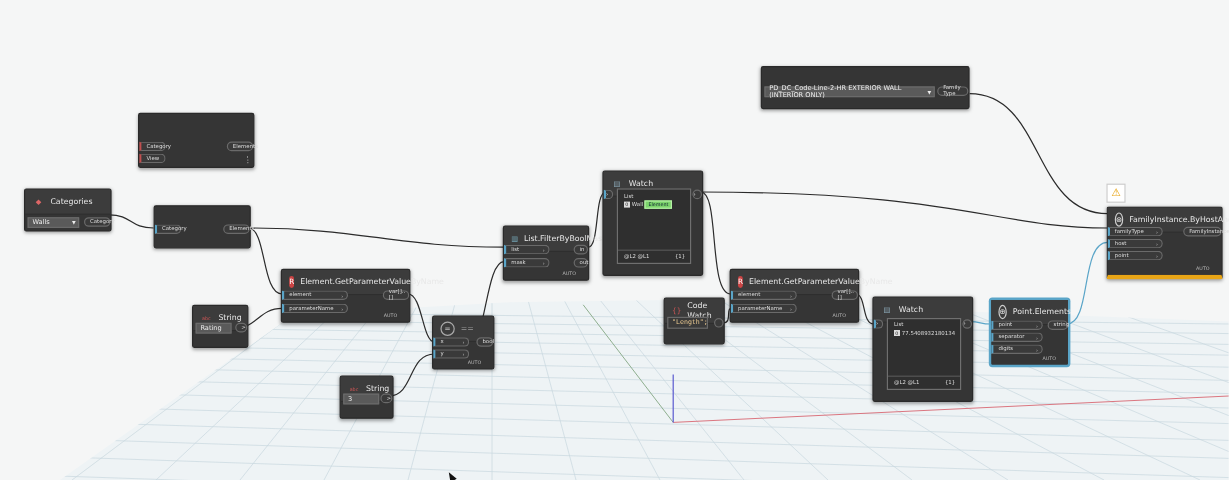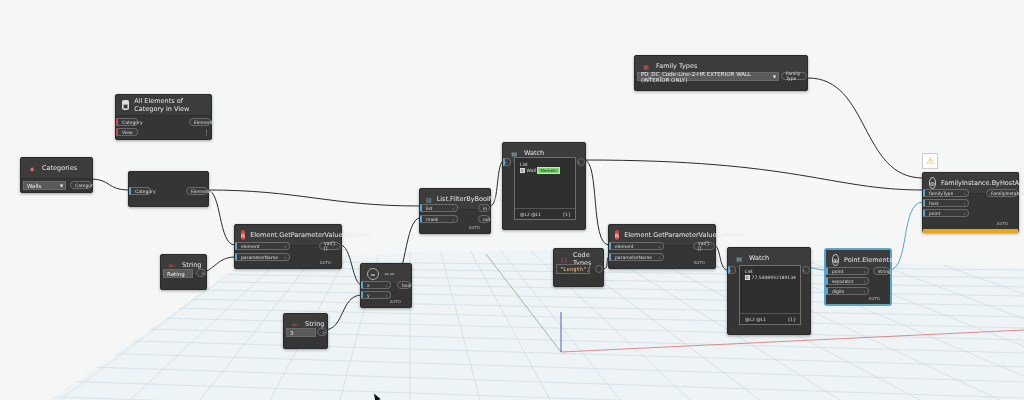--- a/index.html
+++ b/index.html
@@ -90,24 +90,20 @@
     <path d="M808,78 C870,78 860,178 923,178"></path>
     <path d="M0,0"></path>
   </g>
   <g fill="none" stroke="#5aa5c8" stroke-width="1">
     <path d="M808,268 C818,268 816,270 826,270"></path>
     <path d="M889,270 C910,270 900,202 923,202"></path>
   </g>
 </svg>
 
 <div class="node" style="left:115px;top:94px;width:95px;height:44px;">
-  <div class="hdr">
-      <span class="ico" style="background:#ddd;color:#333;">▣</span>
-      <span>All Elements of Category in View</span>
-    </div>
   <div class="port in req" style="left:0;top:23px;width:22px;">
       <span>Category</span>
     </div>
   <div class="port in req" style="left:0;top:33px;width:22px;">
       <span>View</span>
     </div>
   <div class="port" style="right:0;top:23px;width:22px;">
       <span>Elements</span>
     </div>
   <div class="grip"></div>
@@ -234,21 +230,21 @@
     <span class="wtxt" style="left:5px;top:10px;"><span class="idx">0</span><span>Wall</span> <span class="tag">Element</span></span>
     <div style="position:absolute;left:0;right:0;bottom:10px;border-top:1px solid #555;"></div>
     <span class="wtxt" style="left:5px;bottom:2px;">@L2 @L1</span>
     <span class="wtxt" style="right:4px;bottom:2px;">{1}</span>
   </div>
 </div>
 
 <div class="node" style="left:553px;top:248px;width:49px;height:37px;">
   <div class="hdr">
       <span class="ico" style="color:#c55;">{}</span>
-      <span>Code Types</span>
+      <span>Code Watch</span>
     </div>
   <div class="field" style="left:2px;top:15px;width:34px;height:10px;background:#3a3a3a;color:#e9c890;font-family:'DejaVu Sans Mono',monospace;">
       <span>"Length";</span>
     </div>
   <div class="port" style="right:0;top:16px;width:8px;padding:0;"></div>
 </div>
 
 <div class="node" style="left:608px;top:224px;width:106px;height:43px;">
   <div class="hdr">
       <span class="ico" style="background:#c44;color:#fff;">R</span>
@@ -301,24 +297,20 @@
       <span>digits</span>
       <span class="arr">›</span>
     </div>
   <div class="port" style="right:0;top:17px;width:17px;">
       <span>string</span>
     </div>
   <span class="auto">AUTO</span>
 </div>
 
 <div class="node" style="left:634px;top:55px;width:172px;height:34px;">
-  <div class="hdr">
-      <span class="ico" style="color:#c55;">▦</span>
-      <span>Family Types</span>
-    </div>
   <div class="field" style="left:2px;top:16px;width:142px;height:9px;">
       <span>PD_DC_Code-Line-2-HR EXTERIOR WALL (INTERIOR ONLY)</span>
       <span style="position:absolute;right:2px;font-size:4px;">▼</span>
     </div>
   <div class="port" style="right:0;top:16px;width:26px;">
       <span>Family Type</span>
     </div>
 </div>
 
 <div class="warn" style="left:922px;top:153px;">⚠</div>

